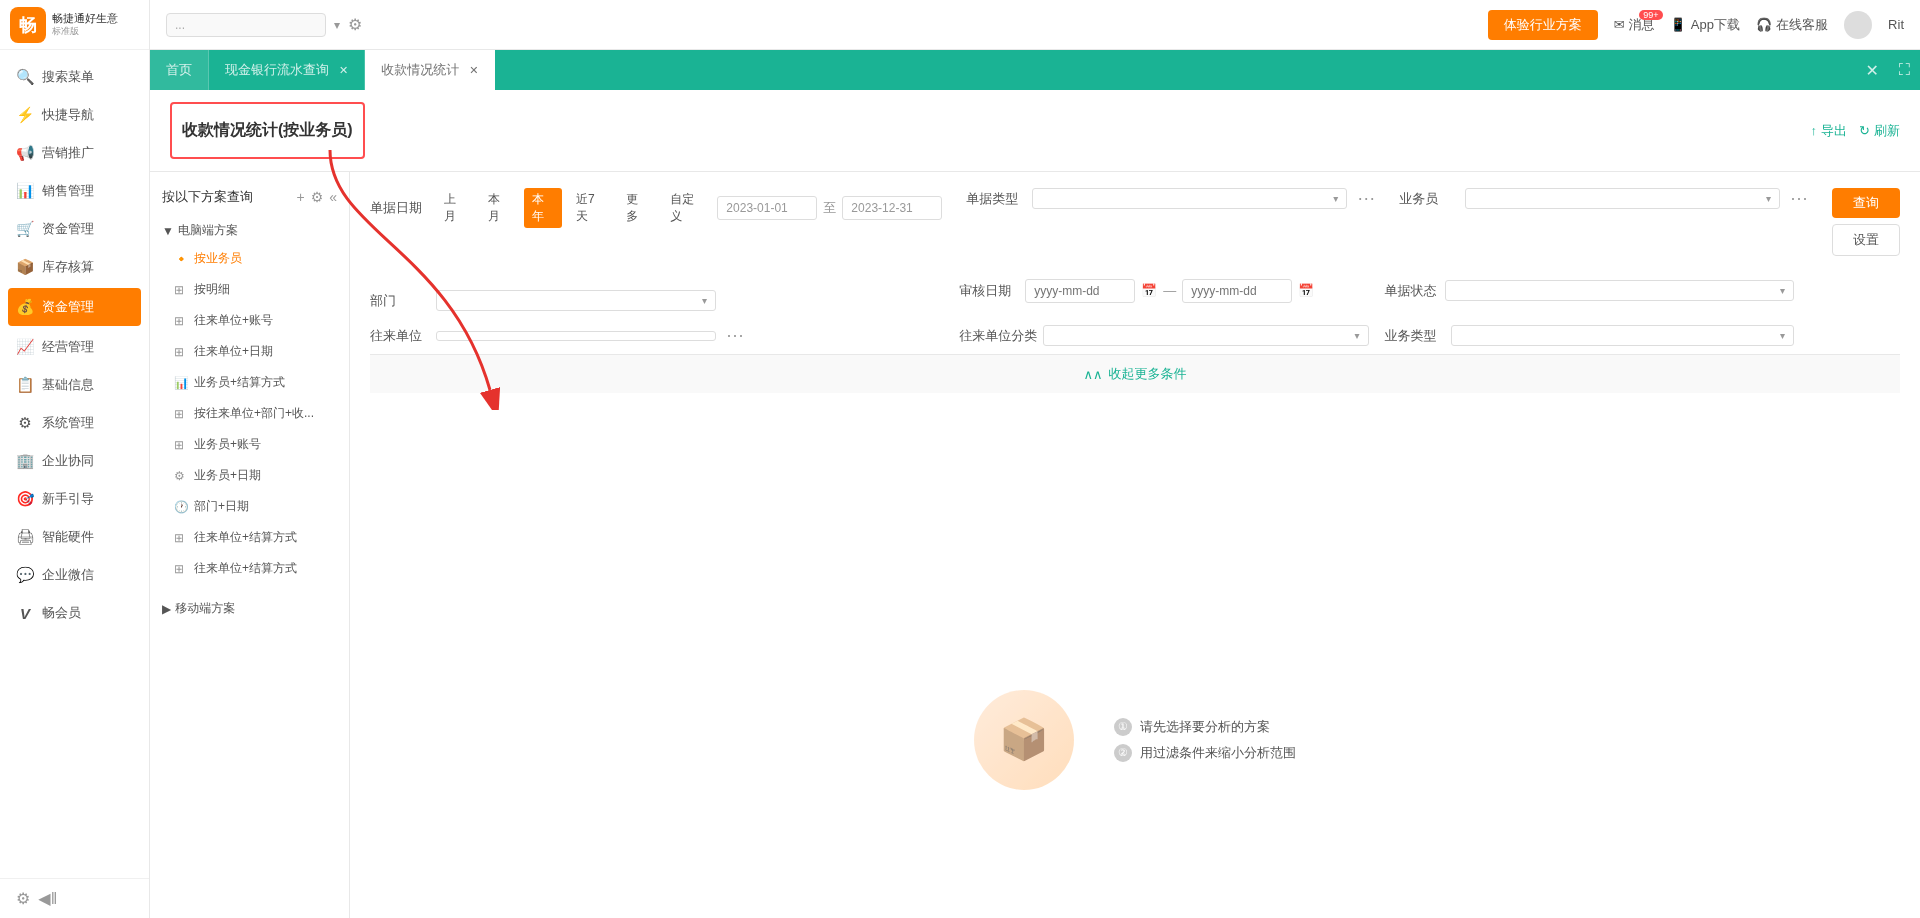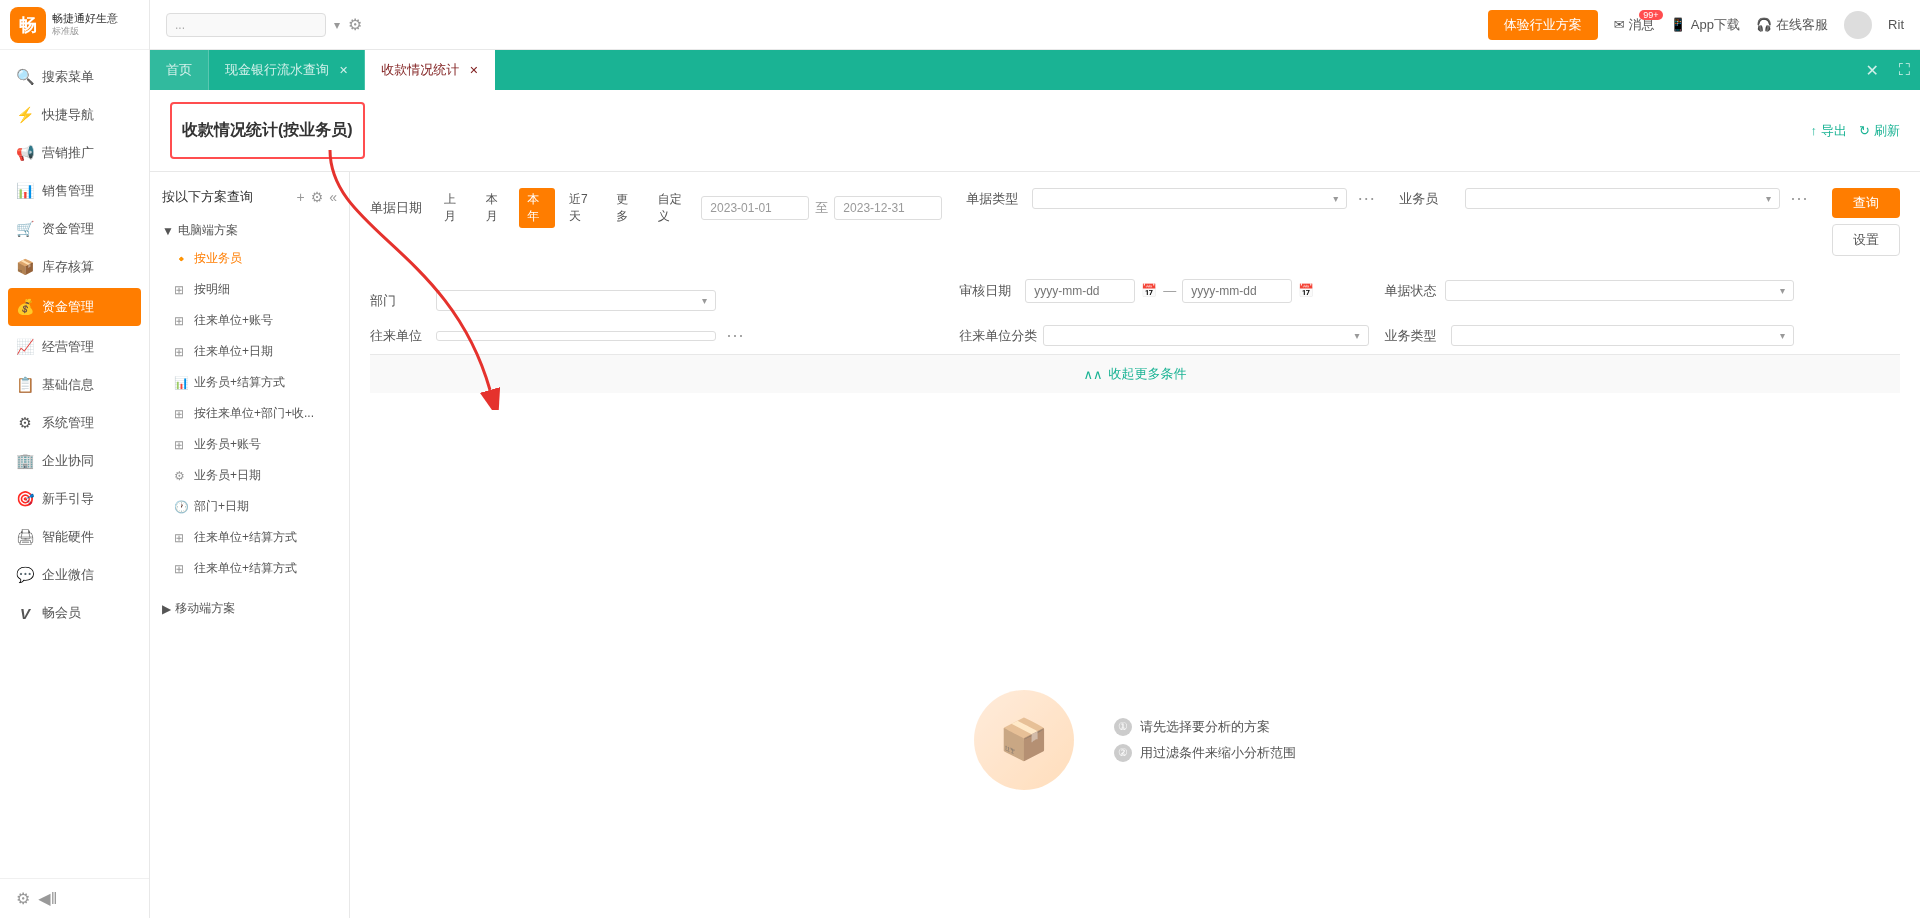--- a/index.html
+++ b/index.html
@@ -131,21 +131,21 @@
       height: 40px;
       display: flex; align-items: center;
       padding: 0 16px;
       color: rgba(255,255,255,0.8);
       cursor: pointer;
       font-size: 13px;
       gap: 6px;
       border-right: 1px solid rgba(255,255,255,0.2);
     }
     .tab.home { background: rgba(255,255,255,0.1); }
-    .tab.active { background: #fff; color: #7f1d1d; }
+    .tab.active { background: #fff; color: #737373; }
     .tab-close { font-size: 11px; color: inherit; margin-left: 4px; }
     .tab-spacer { flex: 1; }
     .tab-window-btn { color: rgba(255,255,255,0.8); padding: 0 10px; cursor: pointer; font-size: 16px; }
 
     
     .page-area {
       flex: 1;
       display: flex;
       flex-direction: column;
       overflow: hidden;
@@ -238,21 +238,21 @@
       background: #ff7d00;
       color: #fff;
       border-radius: 3px;
     }
     .date-input {
       border: 1px solid #ddd;
       border-radius: 3px;
       padding: 4px 8px;
       font-size: 12px;
       color: #999;
-      width: 108px;
+      width: 100px;
     }
     .select-field {
       border: 1px solid #ddd;
       border-radius: 3px;
       padding: 4px 8px;
       font-size: 12px;
       color: #555;
       min-width: 200px;
       display: flex; align-items: center; justify-content: space-between;
       cursor: pointer;

